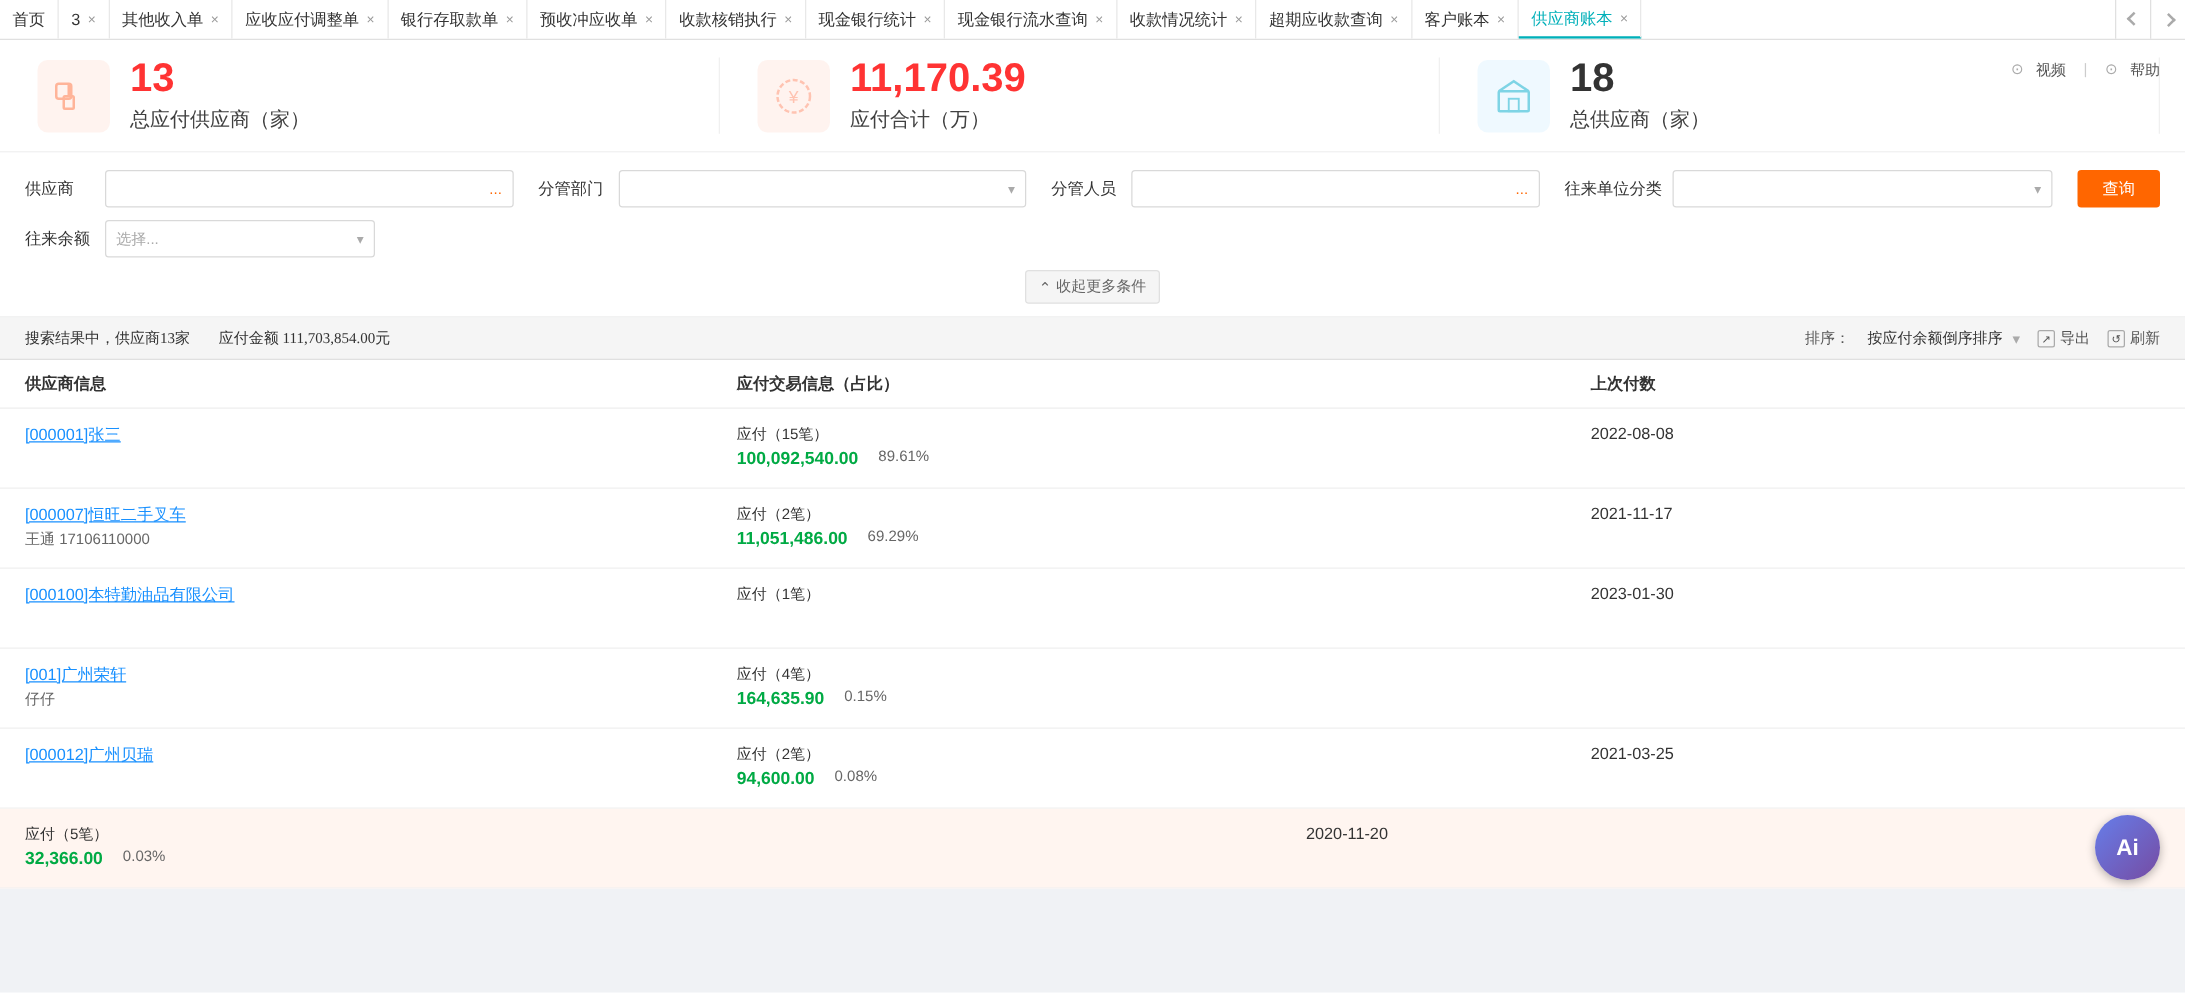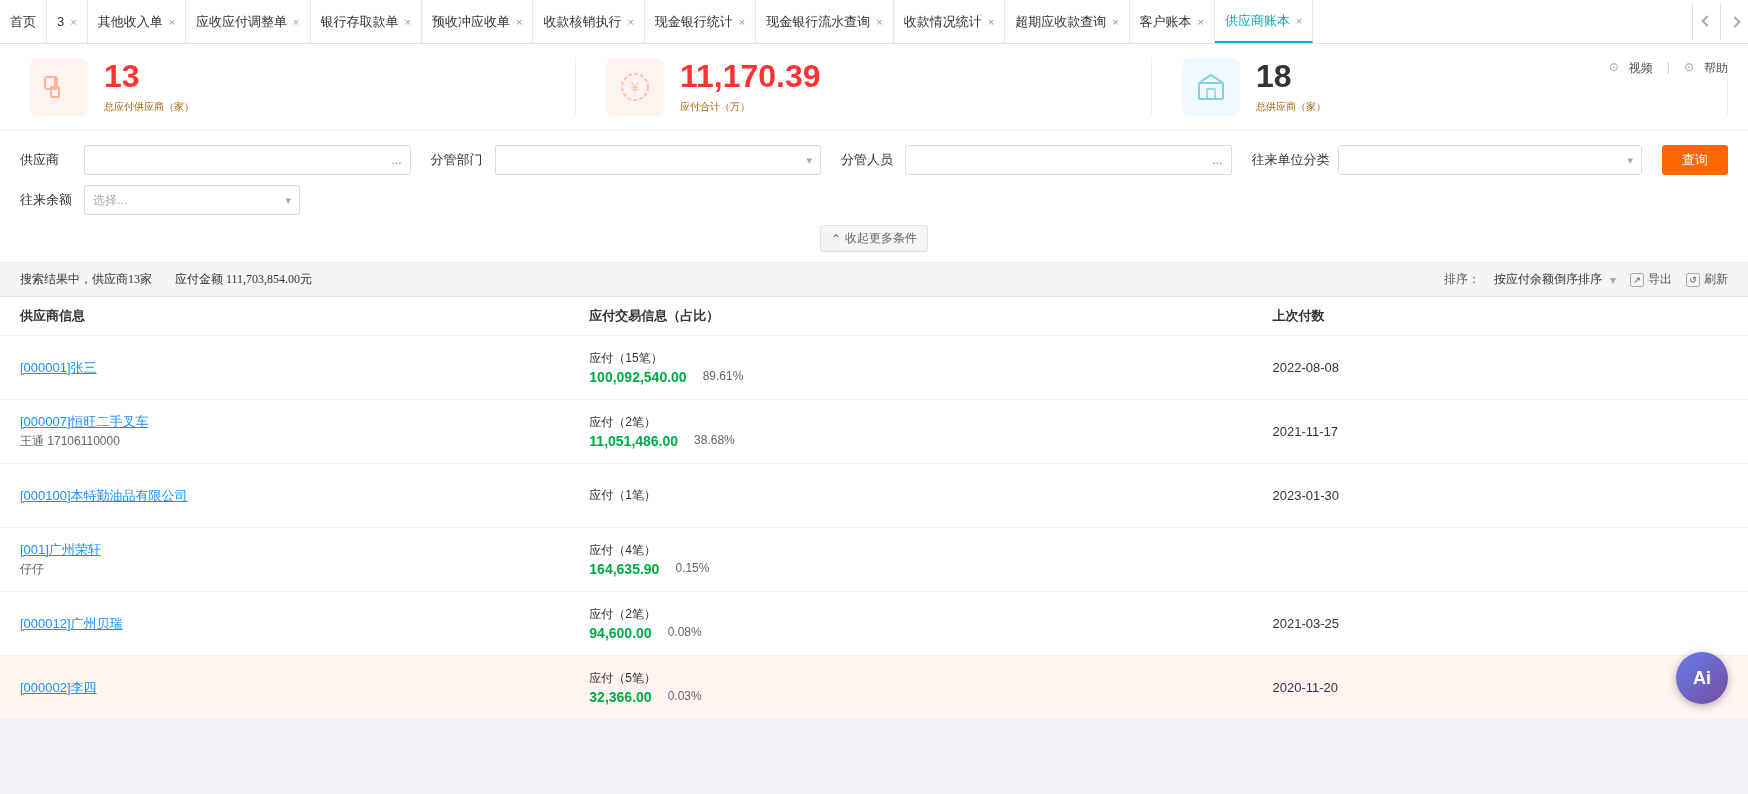--- a/index.html
+++ b/index.html
@@ -1,21 +1,21 @@
 <!DOCTYPE html>
 <html><head>
   <meta charset="utf-8">
   <style>
     * { box-sizing: border-box; margin: 0; padding: 0; }
     body { font-family: 'Microsoft YaHei', Arial, sans-serif; font-size: 13px; background: #f0f2f5; color: #333; width: 1748px; overflow-x: hidden; }
 
     
     .top-nav {
       display: flex; align-items: center; background: #fff; border-bottom: 1px solid #e0e0e0;
-      height: 44px; overflow: hidden;
+      height: 32px; overflow: hidden;
     }
     .nav-item {
       display: flex; align-items: center; padding: 0 10px; height: 100%;
       white-space: nowrap; cursor: pointer; font-size: 13px; color: #333;
       border-right: 1px solid #e8e8e8; position: relative;
     }
     .nav-item.active { color: #00b0b9; border-bottom: 2px solid #00b0b9; }
     .nav-item .close-btn { margin-left: 6px; color: #999; font-size: 11px; cursor: pointer; }
     .nav-arrows { display: flex; flex-direction: column; align-items: center; justify-content: center;
       width: 28px; height: 36px; border-left: 1px solid #e0e0e0; cursor: pointer; }
@@ -35,21 +35,21 @@
     .summary-card:first-child { padding-left: 10px; }
     .summary-card:last-child { border-right: none; }
     .summary-icon {
       width: 58px; height: 58px; border-radius: 8px; display: flex; align-items: center; justify-content: center;
       font-size: 28px; opacity: 0.5;
     }
     .icon-supplier { background: #ffe8e0; color: #ff6b35; }
     .icon-amount { background: #ffe8e0; color: #ff6b35; }
     .icon-store { background: #e0f4ff; color: #00aacc; }
     .summary-info .number { font-size: 32px; font-weight: bold; color: #ff3333; line-height: 1; }
-    .summary-info .label { font-size: 10px; color: #a16207; margin-top: 8px; }
+    .summary-info .label { font-size: 16px; color: #404040; margin-top: 8px; }
     .help-links { display: flex; align-items: flex-start; gap: 10px; font-size: 12px; color: #555;
       position: absolute; right: 20px; top: 16px; }
     .help-links a { color: #555; text-decoration: none; cursor: pointer; }
 
     
     .filter-area {
       background: #fff; padding: 14px 20px 10px; border-bottom: 1px solid #eee;
       position: relative;
     }
     .filter-row { display: flex; align-items: center; gap: 0; margin-bottom: 10px; }
@@ -96,21 +96,21 @@
     .table-area { background: #fff; }
     .table-header {
       display: flex; padding: 10px 20px; background: #fff;
       border-bottom: 1px solid #eee; font-weight: bold; font-size: 13px; color: #333;
     }
     .col-supplier { flex: 2.5; }
     .col-transaction { flex: 3; }
     .col-last-pay { flex: 2; text-align: left; }
     .table-row {
       display: flex; padding: 12px 20px; border-bottom: 1px solid #f0f0f0;
-      align-items: center; min-height: 64px;
+      align-items: flex-start; min-height: 64px;
     }
     .table-row.highlighted { background: #fff5f0; }
     .supplier-link { color: #1890ff; text-decoration: underline; cursor: pointer; font-size: 13px; }
     .supplier-sub { color: #666; font-size: 12px; margin-top: 2px; }
     .transaction-info .tx-label { font-size: 12px; color: #333; }
     .transaction-info .tx-amount { color: #00aa44; font-size: 14px; font-weight: bold; margin-top: 2px; cursor: pointer; }
     .transaction-info .tx-percent { font-size: 12px; color: #666; margin-left: 16px; }
     .tx-row { display: flex; align-items: center; gap: 0; }
     .last-pay { font-size: 13px; color: #333; }
 
@@ -347,21 +347,21 @@
     <div class="table-row">
       <div class="col-supplier">
         <a class="supplier-link">[000007]恒旺二手叉车</a>
         <div class="supplier-sub">王通  17106110000</div>
       </div>
       <div class="col-transaction">
         <div class="transaction-info">
           <div class="tx-label">应付（2笔）</div>
           <div class="tx-row">
             <a class="tx-amount">11,051,486.00</a>
-            <span class="tx-percent">38.68%</span>
+            <span class="tx-percent">69.29%</span>
           </div>
         </div>
       </div>
       <div class="col-last-pay">
         <span class="last-pay">2021-11-17</span>
       </div>
     </div>
 
     <div class="table-row">
       <div class="col-supplier">
@@ -408,23 +408,20 @@
             <span class="tx-percent">0.08%</span>
           </div>
         </div>
       </div>
       <div class="col-last-pay">
         <span class="last-pay">2021-03-25</span>
       </div>
     </div>
 
     <div class="table-row highlighted">
-      <div class="col-supplier">
-        <a class="supplier-link">[000002]李四</a>
-      </div>
       <div class="col-transaction">
         <div class="transaction-info">
           <div class="tx-label">应付（5笔）</div>
           <div class="tx-row">
             <a class="tx-amount">32,366.00</a>
             <span class="tx-percent">0.03%</span>
           </div>
         </div>
       </div>
       <div class="col-last-pay">

